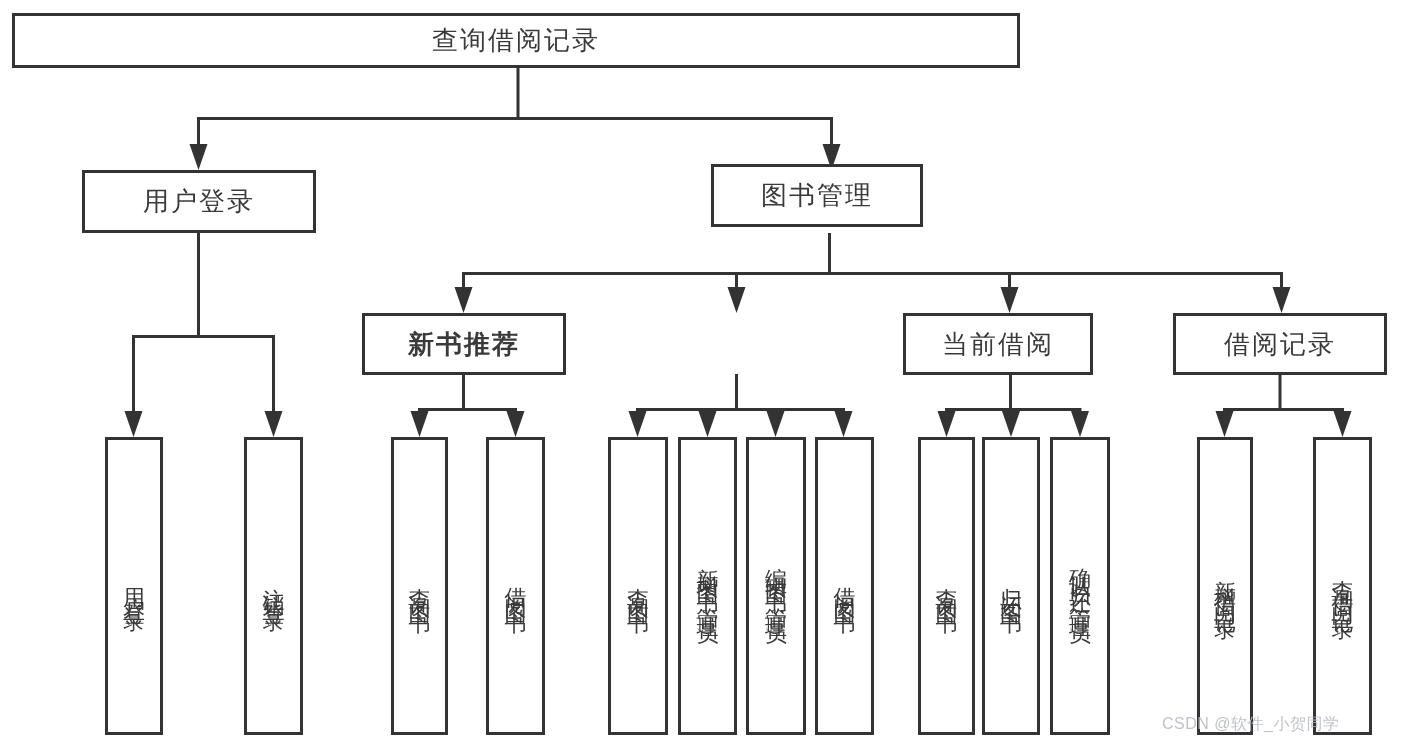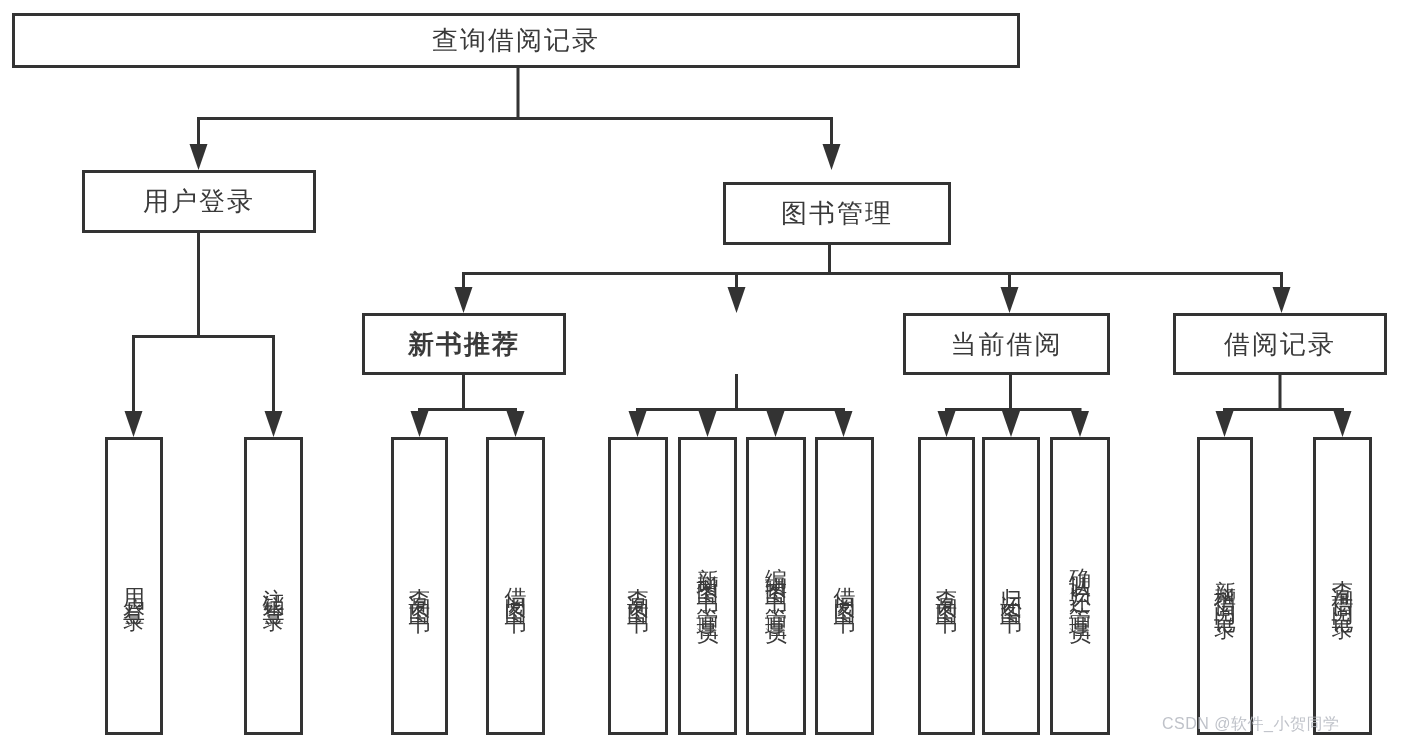--- a/index.html
+++ b/index.html
@@ -99,24 +99,24 @@
       <path d="M1002 411 H1020 L1011 437 Z"></path>
       <path d="M1071 411 H1089 L1080 437 Z"></path>
       <path d="M1215.5 411 H1233.5 L1224.5 437 Z"></path>
       <path d="M1333.5 411 H1351.5 L1342.5 437 Z"></path>
     </g>
   </svg>
 
   <div class="box" style="left:12px; top:13px; width:1008px; height:55px;">查询借阅记录</div>
 
   <div class="box" style="left:82px; top:170px; width:234px; height:63px;">用户登录</div>
-  <div class="box" style="left:711px; top:182px; width:228px; height:63px;margin-left:12px;">图书管理</div>
+  <div class="box" style="left:711px; top:164px; width:212px; height:63px;">图书管理</div>
 
   <div class="box" style="left:362px; top:313px; width:204px; height:62px;font-weight:bold;">新书推荐</div>
-  <div class="box" style="left:903px; top:313px; width:207px; height:62px;">当前借阅</div>
+  <div class="box" style="left:903px; top:313px; width:190px; height:62px;">当前借阅</div>
   <div class="box" style="left:1173px; top:313px; width:214px; height:62px;">借阅记录</div>
 
   <div class="vbox" style="left:105px; top:437px; width:58px; height:298px;">用户登录</div>
   <div class="vbox" style="left:244px; top:437px; width:59px; height:298px;">注销登录</div>
 
   <div class="vbox" style="left:391px; top:437px; width:57px; height:298px;">查询图书</div>
   <div class="vbox" style="left:486px; top:437px; width:59px; height:298px;">借阅图书</div>
 
   <div class="vbox" style="left:608px; top:437px; width:60px; height:298px;">查询图书</div>
   <div class="vbox" style="left:678px; top:437px; width:59px; height:298px;">新增图书（管理员）</div>

